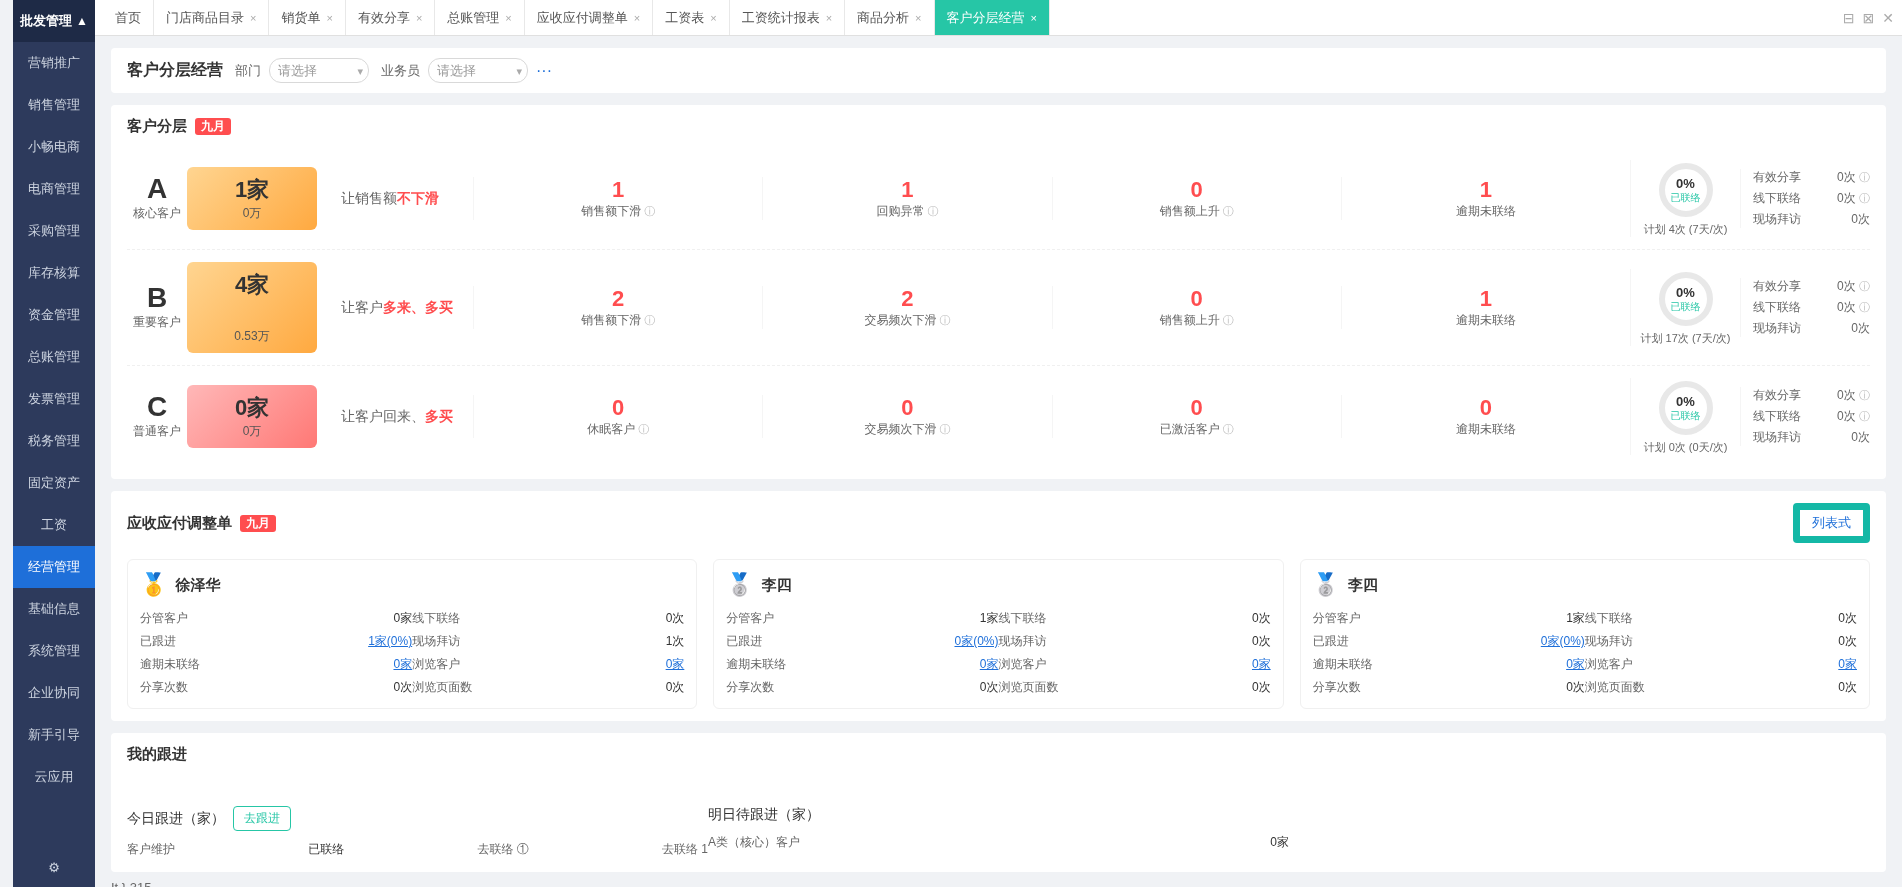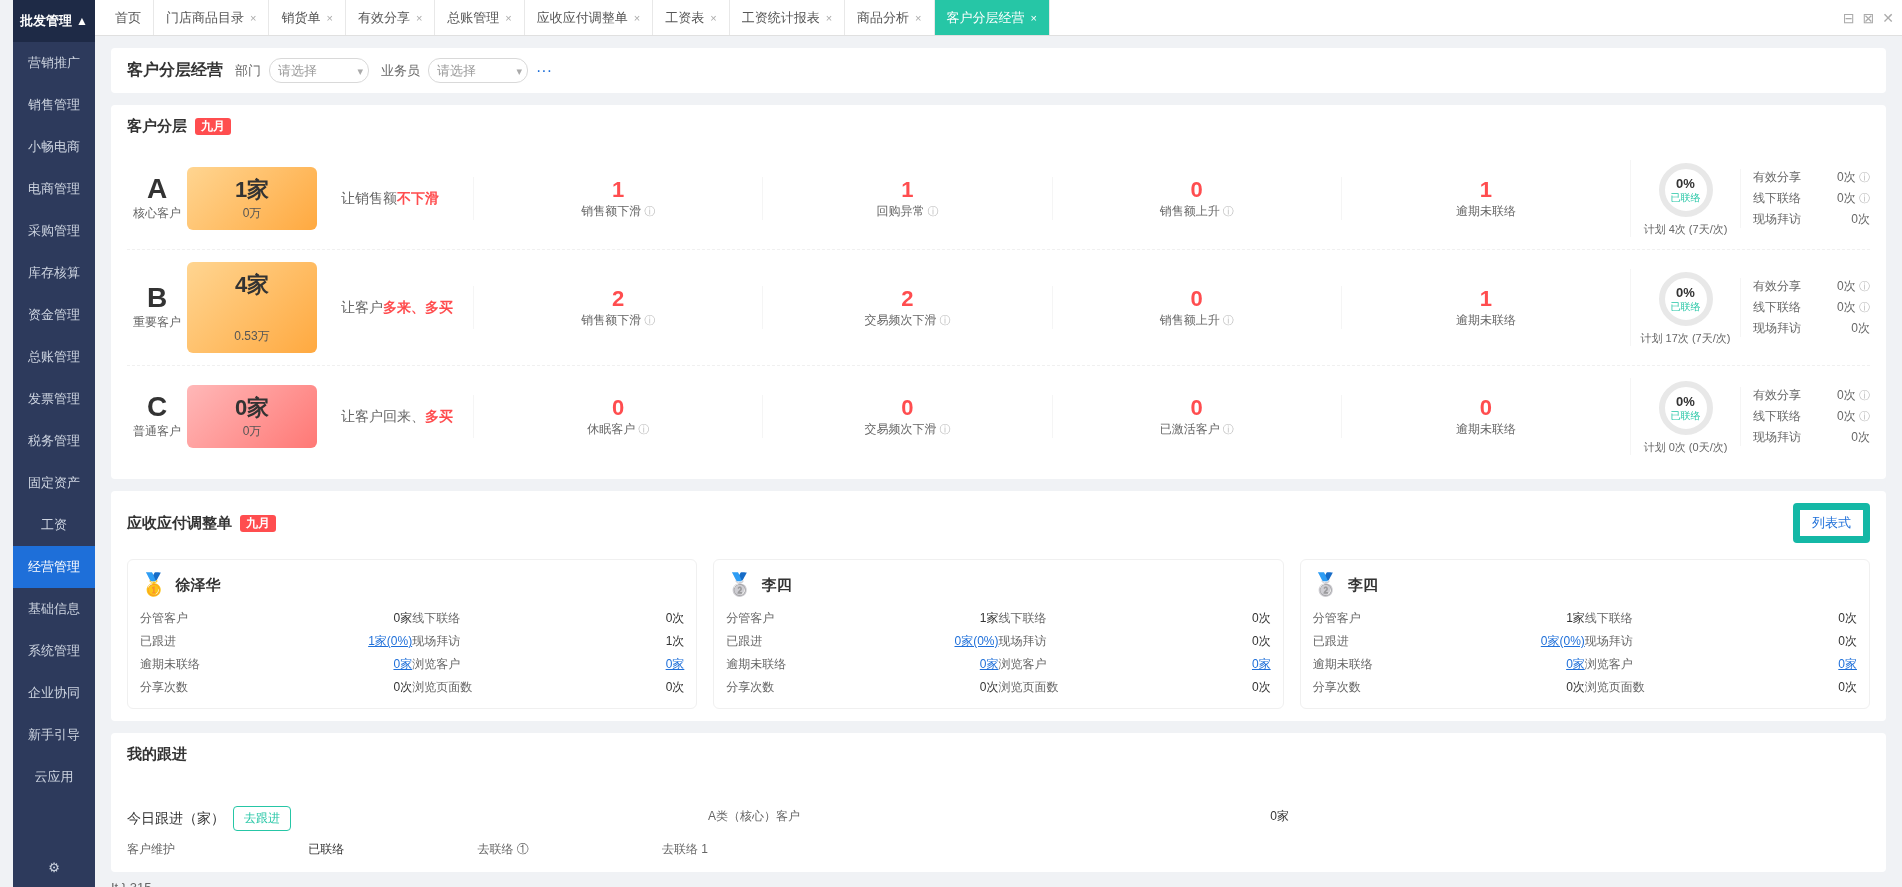--- a/index.html
+++ b/index.html
@@ -796,20 +796,23 @@
           </div>
           <div class="followup-row">
             <span>客户维护</span>
               <span class="followup-val">已联络</span>
               <span>去联络 ①</span>
               <span>去联络 1</span>
           </div>
         </div>
 
         <div class="followup-card">
+          <div class="followup-card-title">
+            <span>明日待跟进（家）</span>
+          </div>
           <div class="followup-row">
             <span>A类（核心）客户</span>
               <span class="followup-val">0家</span>
           </div>
         </div>
 
       </div>
     </div>
 
     <div style="padding: 8px 0; color: #666; font-size: 13px;">It } 315</div>

